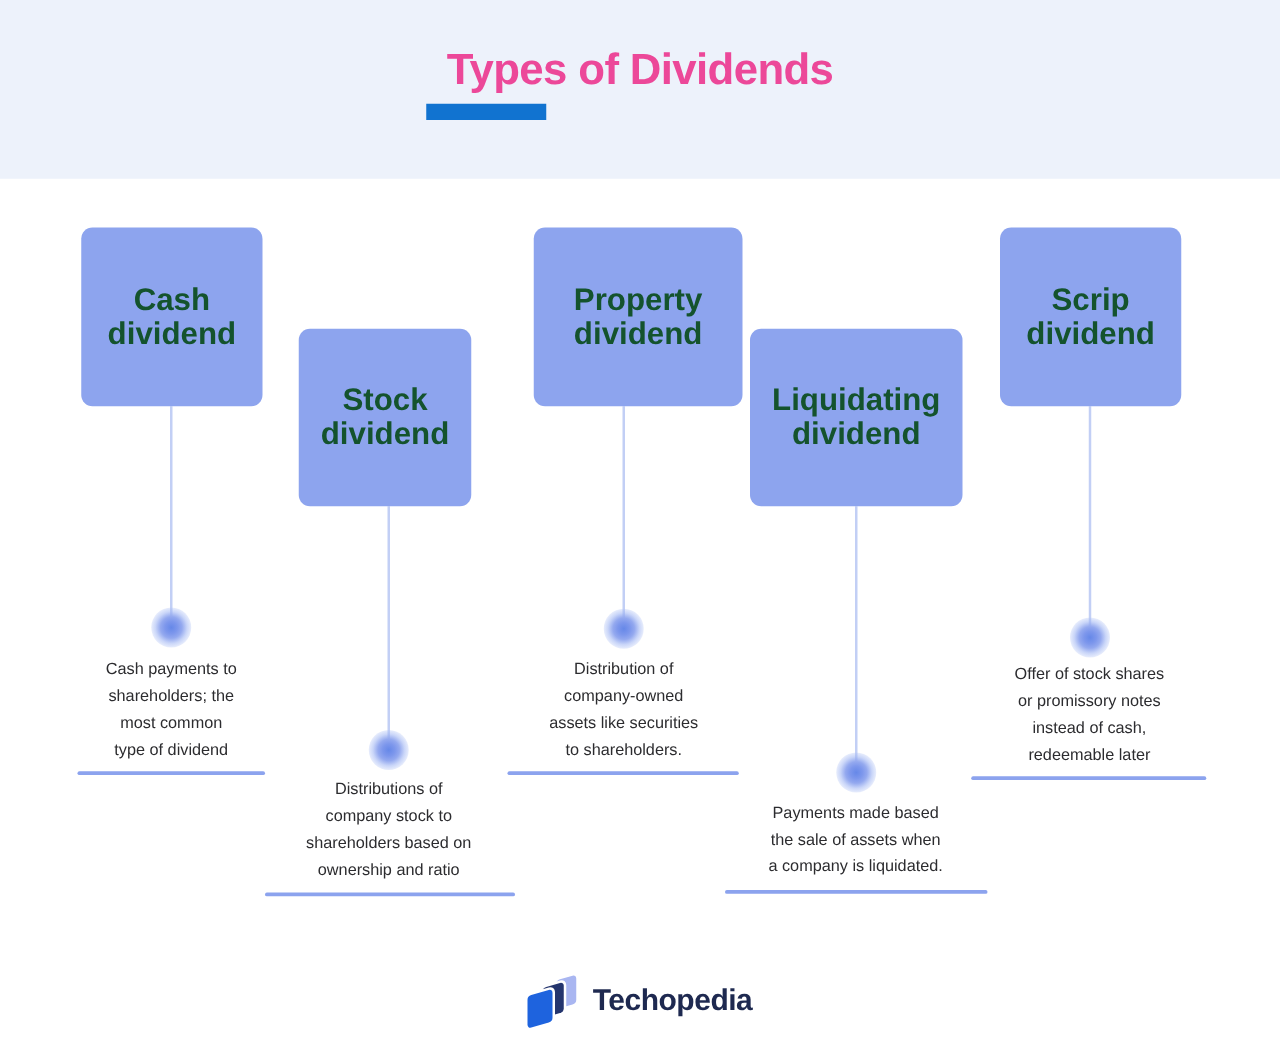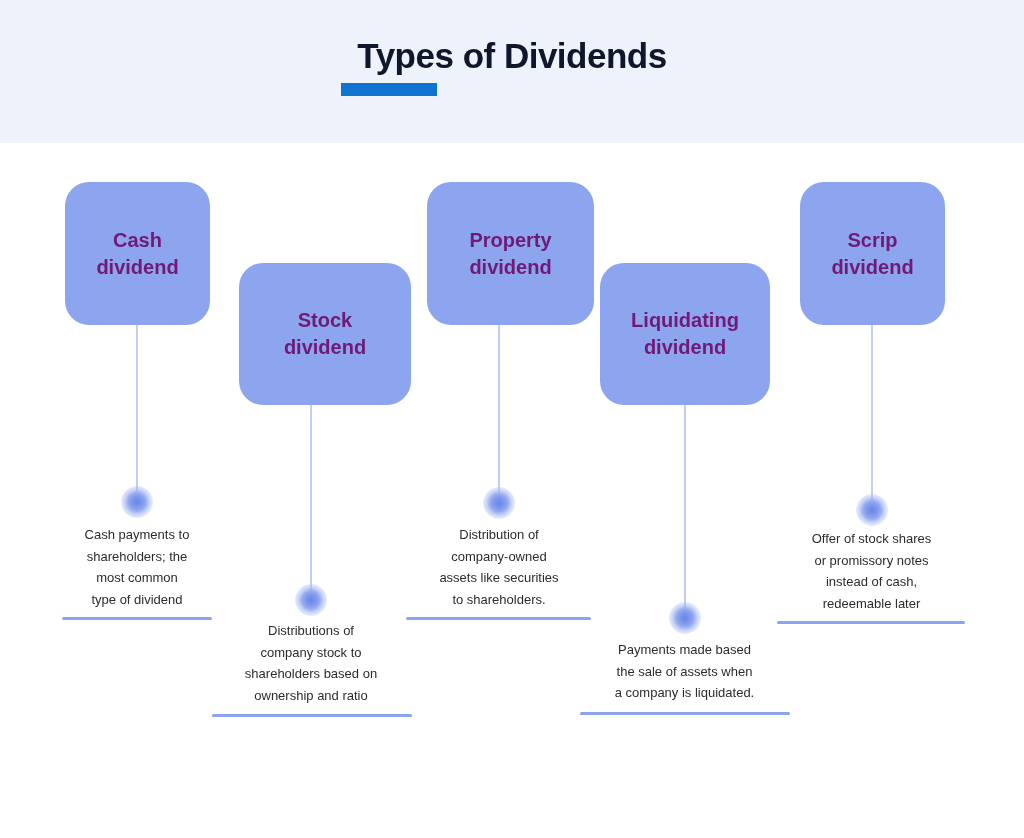--- a/index.html
+++ b/index.html
@@ -3,31 +3,31 @@
 <meta charset="utf-8">
 <style>
   html,body{margin:0;padding:0;background:#ffffff;}
   .canvas{
     position:relative;width:1024px;height:838px;overflow:hidden;
     background:#ffffff;font-family:"Liberation Sans","DejaVu Sans",sans-serif;
   }
   .header-band{position:absolute;left:0;top:0;width:1024px;height:143px;background:#edf2fb;}
   .page-title{
     position:absolute;left:0;top:36px;width:1024px;text-align:center;
-    font-size:35px;font-weight:bold;color:#0f172a;letter-spacing:-0.5px;
+    font-size:35px;font-weight:bold;color:#ec4899;letter-spacing:-0.5px;
   }
   .title-accent{position:absolute;left:341px;top:83px;width:96px;height:13px;background:#1173d0;}
 
   .card{
-    position:absolute;background:#8da4ee;border-radius:24px;
+    position:absolute;background:#8da4ee;border-radius:9px;
     display:flex;align-items:center;justify-content:center;text-align:center;
-    color:#701a75;font-weight:bold;font-size:20px;line-height:27px;white-space:pre-line;
+    color:#14532d;font-weight:bold;font-size:25px;line-height:27px;white-space:pre-line;
   }
   .card.c1{left:65px;top:182px;width:145px;height:143px;}
-  .card.c2{left:239px;top:263px;width:172px;height:142px;}
+  .card.c2{left:239px;top:263px;width:138px;height:142px;}
   .card.c3{left:427px;top:182px;width:167px;height:143px;}
   .card.c4{left:600px;top:263px;width:170px;height:142px;}
   .card.c5{left:800px;top:182px;width:145px;height:143px;}
 
   .connector{position:absolute;width:2px;background:#c2cff5;}
   .connector.l1{left:136px;top:325px;height:177px;}
   .connector.l2{left:310px;top:405px;height:195px;}
   .connector.l3{left:498px;top:325px;height:178px;}
   .connector.l4{left:684px;top:405px;height:213px;}
   .connector.l5{left:871px;top:325px;height:185px;}
@@ -124,14 +124,22 @@
   <div class="connector l5"></div>
   <div class="card c5">Scrip
 dividend</div>
   <div class="dot d5"></div>
   <div class="desc t5">Offer of stock shares
 or promissory notes
 instead of cash,
 redeemable later</div>
   <div class="desc-underline u5"></div>
 
+  <div class="brand">
+    <div class="brand-mark">
+      <span class="shape-back"></span>
+      <span class="shape-mid"></span>
+      <span class="shape-front"></span>
+    </div>
+    <div class="brand-name">Techopedia</div>
+  </div>
 
 </div>
 
 </body></html>

